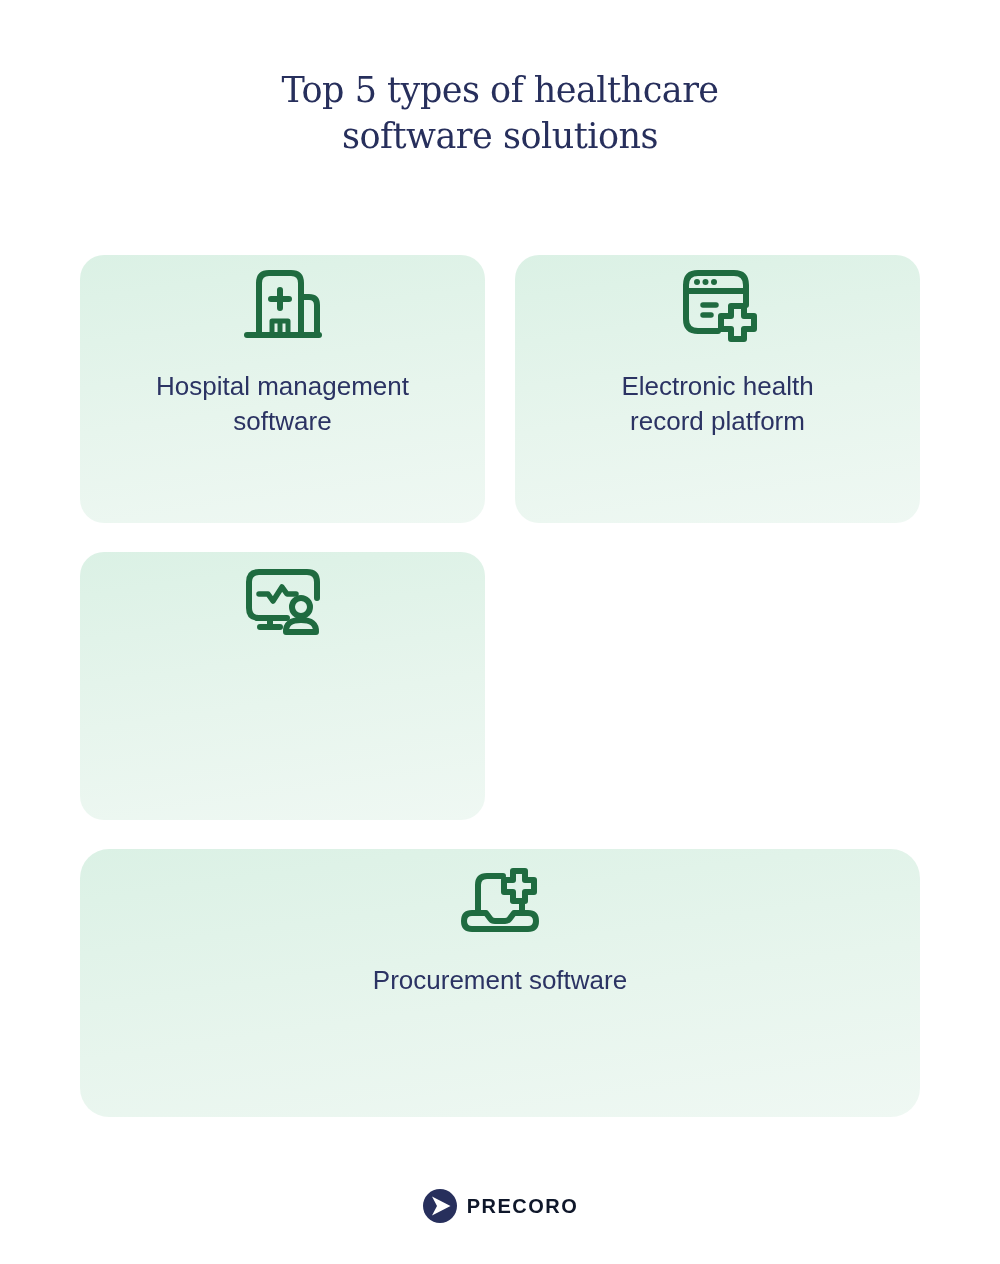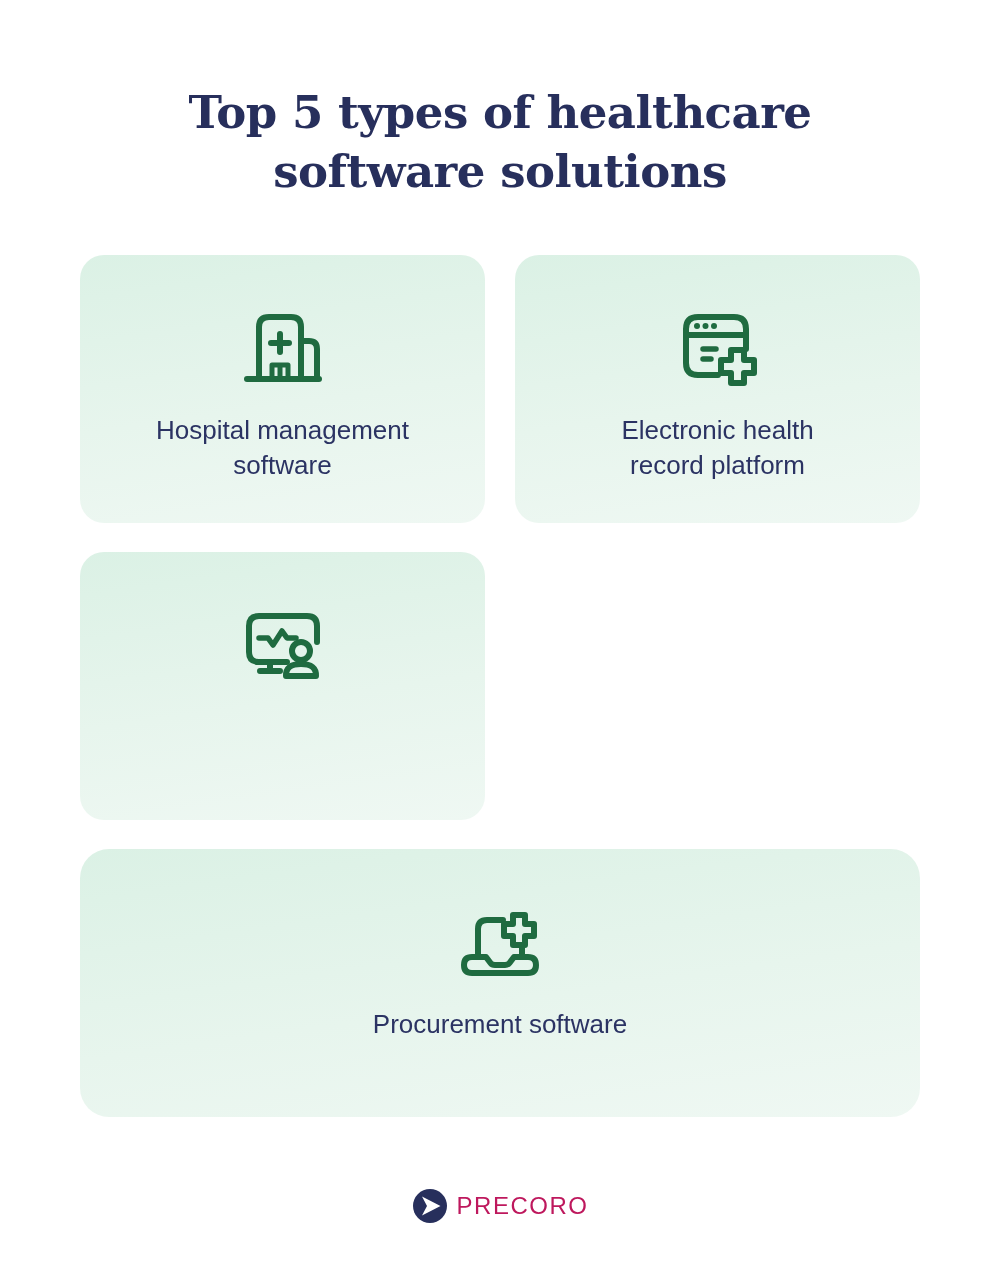--- a/index.html
+++ b/index.html
@@ -7,64 +7,62 @@
     width:1000px; height:1264px;
     background:#ffffff;
     font-family:"Liberation Sans", sans-serif;
     position:relative;
     overflow:hidden;
   }
   .title {
     position:absolute; top:68px; left:0; width:1000px;
     text-align:center;
     font-family:"DejaVu Serif", serif;
-    font-weight:700;
-    font-size:45px;
+    font-weight:400;
+    font-size:35px;
     line-height:1.30;
     color:#272f5c;
     letter-spacing:-0.5px;
     white-space:pre-line;
-    margin-top:16px;
   }
   .grid {
     position:absolute; left:80px; top:255px; width:840px;
     display:grid;
     grid-template-columns:405px 405px;
     grid-auto-rows:268px;
     gap:29px 30px;
   }
   .card {
     background:linear-gradient(172deg, #dbf1e5 0%, #e7f5ed 55%, #eff8f3 100%);
     border-radius:24px;
     display:flex; flex-direction:column; align-items:center;
-    padding-top:44px;
     box-sizing:border-box;
   }
   .card.wide { grid-column:1 / 3;border-radius:29px; }
   .icon { width:96px; height:96px; }
   .icon svg { width:96px; height:96px; display:block; }
   .label {
     margin-top:18px;
     font-size:26px;
     line-height:1.35;
     font-weight:500;
     color:#2b3363;
     text-align:center;
     white-space:pre-line;
   }
   .footer {
     position:absolute; top:1188px; left:0; width:1000px;
     display:flex; justify-content:center; align-items:center; gap:9px;
   }
   .logo-mark { width:36px; height:36px; }
   .brand {
-    font-size:24px;
-    font-weight:400;
+    font-size:20px;
+    font-weight:700;
     letter-spacing:1.5px;
-    color:#be185d;
+    color:#0f172a;
   }
 </style>
 </head>
 <body>
 
 <div class="title">Top 5 types of healthcare
 software solutions</div>
 
 <div class="grid">
 

